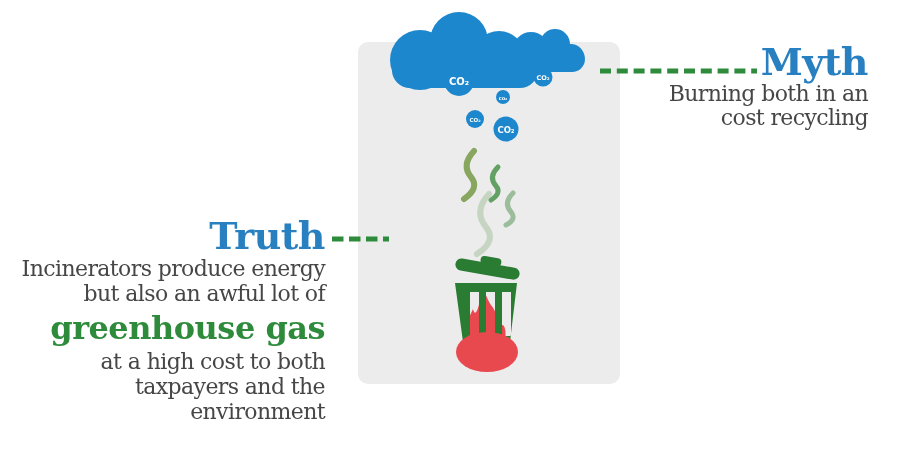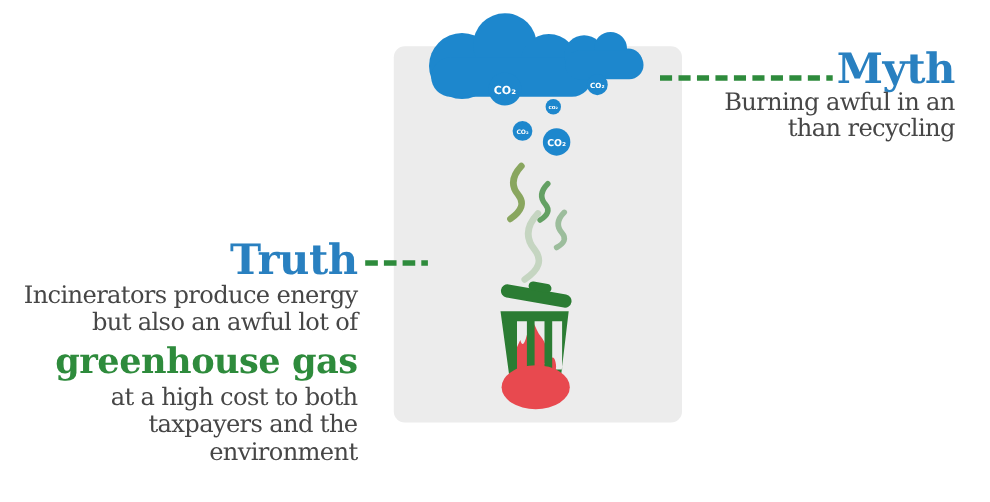--- a/index.html
+++ b/index.html
@@ -108,22 +108,22 @@
       <rect class="trash" x="479" y="256.5" width="21" height="8" rx="4"></rect>
     </g>
   </g>
 
   <line class="dash" x1="600" y1="71" x2="757" y2="71" stroke-dasharray="11 5.8"></line>
   <line class="dash" x1="332" y1="239" x2="389" y2="239" stroke-dasharray="11.5 5.5"></line>
 </svg>
 
 <div class="text-block block-myth">
   <div class="heading">Myth</div>
-  <div class="body-line">Burning awful in an</div>
-  <div class="body-line">than recycling</div>
+  <div class="body-line">Burning both in an</div>
+  <div class="body-line">cost recycling</div>
 </div>
 
 <div class="text-block block-truth">
   <div class="heading">Truth</div>
   <div class="body-line">Incinerators produce energy</div>
   <div class="body-line">but also an awful lot of</div>
   <div class="highlight">greenhouse gas</div>
   <div class="body-line">at a high cost to both</div>
   <div class="body-line">taxpayers and the</div>
   <div class="body-line">environment</div>

